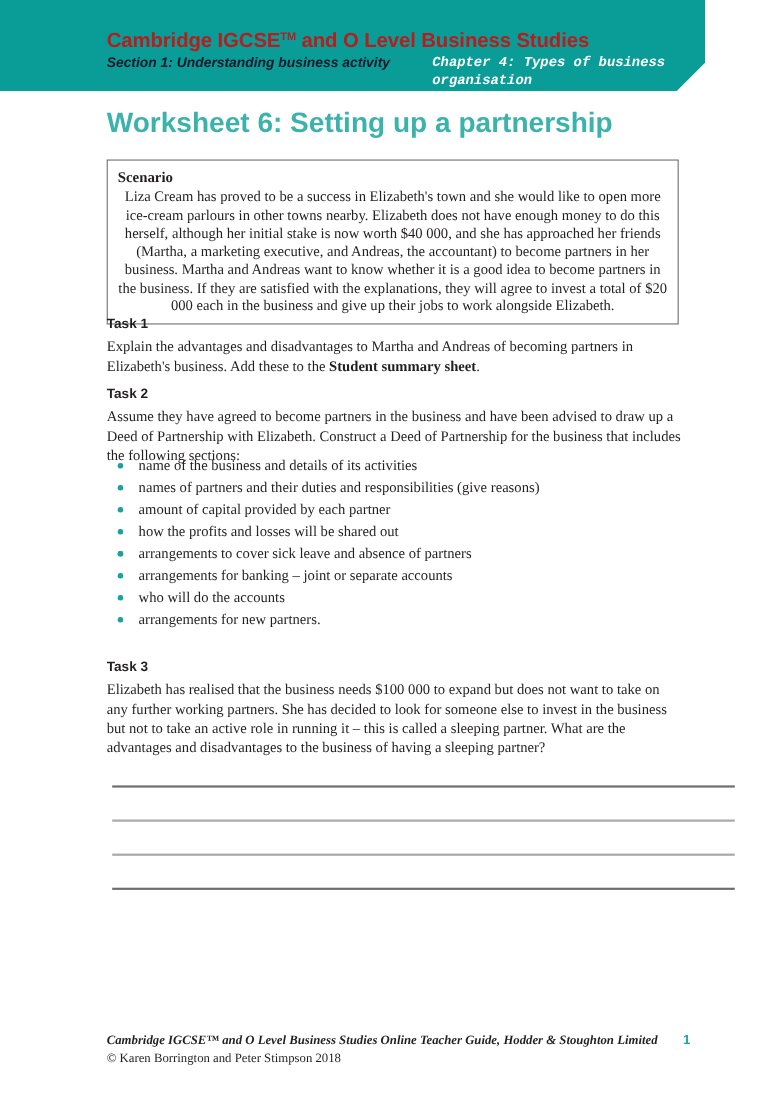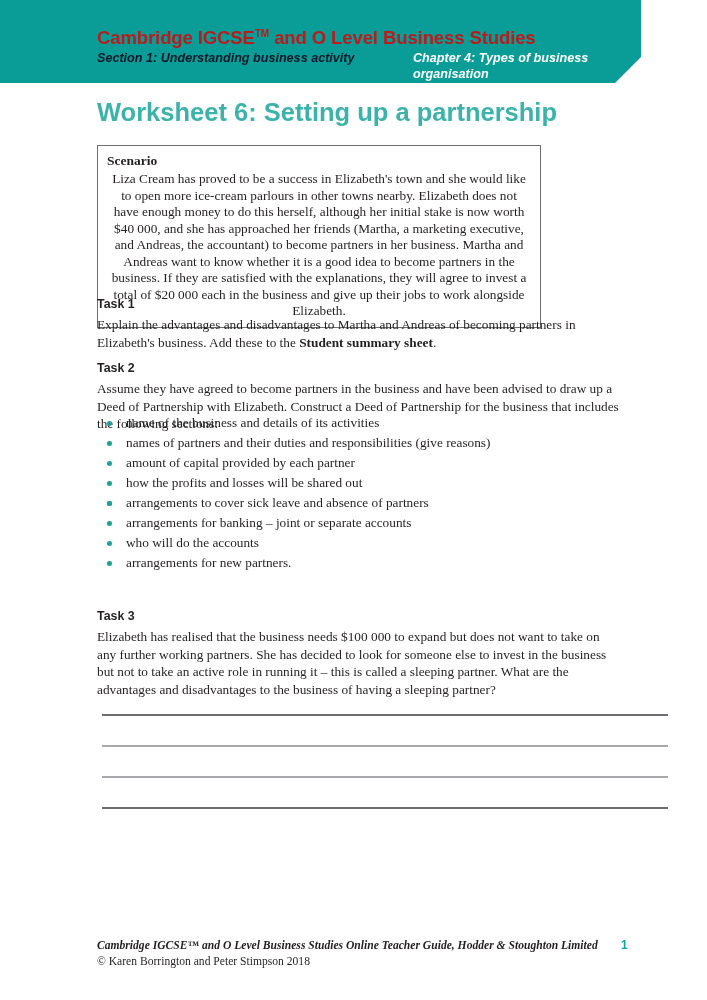--- a/index.html
+++ b/index.html
@@ -58,24 +58,24 @@
     font-family: "Liberation Sans", sans-serif;
     font-weight: bold;
     font-style: italic;
     font-size: 12.6px;
     line-height: 16px;
     color: #0f172a;
     white-space: nowrap;
   }
   .header-chapter {
     position: absolute;
-    left: 316px;
+    left: 296px;
     top: 0;
     width: 215px;
-    font-family: Liberation Sans, sans-serif;
+    font-family: Liberation Mono, monospace;
     font-weight: bold;
     font-style: italic;
     font-size: 12.6px;
     line-height: 16px;
     color: #ffffff;
   }
 
   
   .worksheet-title {
     position: absolute;
@@ -87,21 +87,21 @@
     line-height: 30px;
     color: #3bb3ab;
     white-space: nowrap;
   }
 
   
   .scenario-box {
     position: absolute;
     left: 97px;
     top: 145px;
-    width: 444px;
+    width: 520px;
     box-sizing: border-box;
     border: 1px solid #6d6e71;
     padding: 6px 9px 7px 9px;
   }
   .scenario-heading {
     font-family: "Liberation Serif", serif;
     font-weight: bold;
     font-size: 13.5px;
     line-height: 18px;
     margin-bottom: 1px;
@@ -119,21 +119,20 @@
     left: 97px;
     width: 525px;
   }
   .task-label {
     font-family: "Liberation Sans", sans-serif;
     font-weight: bold;
     font-size: 12.4px;
     line-height: 16px;
     color: #231f20;
     margin-bottom: 4px;
-    margin-top: 10px;
   }
   .task-text {
     font-family: "Liberation Serif", serif;
     font-size: 13.3px;
     line-height: 17.5px;
   }
   .task-text b {
     font-weight: bold;
   }
 

